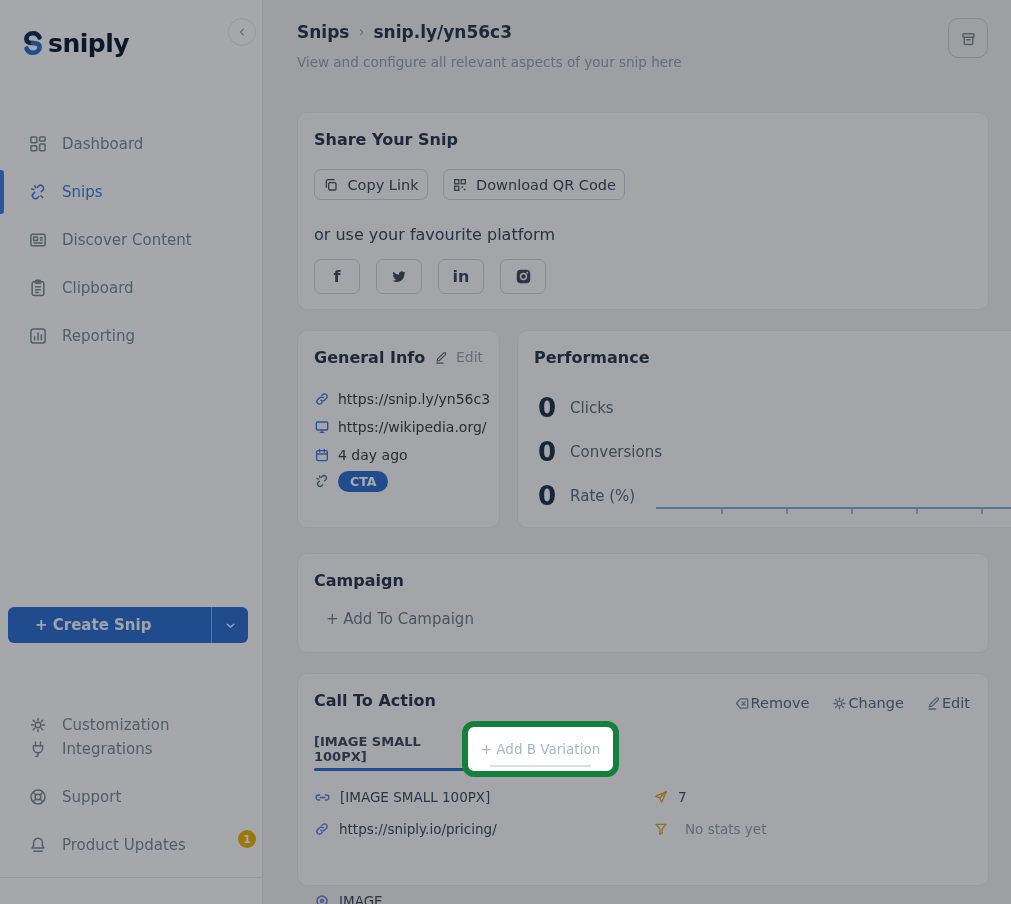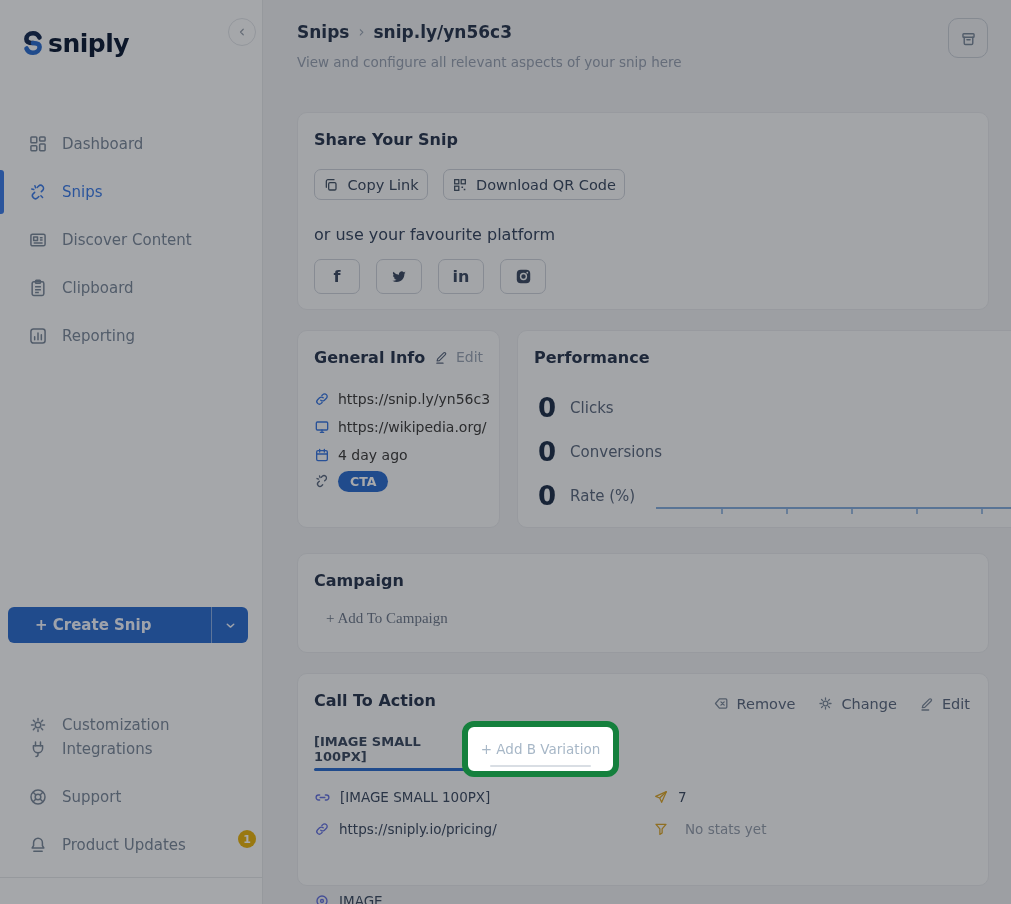--- a/index.html
+++ b/index.html
@@ -75,26 +75,26 @@
   
   .perf-card { left:517px; top:330px; width:520px; height:198px; overflow:hidden; }
   .stat-row { position:absolute; left:20px; display:flex; align-items:center; gap:14px; }
   .stat-val { font-size:26px; font-weight:800; color:#22344e; }
   .stat-label { font-size:15px; color:#5d6b80; }
   .flat-line { position:absolute; left:138px; top:176px; width:378px; height:2px; background:#86aede; }
   .flat-line .tick { position:absolute; top:1px; width:2px; height:6px; background:#86aede; opacity:.8; }
 
   
   .campaign-card { left:297px; top:553px; width:692px; height:100px; }
-  .add-campaign { position:absolute; left:28px; top:56px; font-size:15px; color:#707c8e; cursor:pointer;font-family:Liberation Serif, serif; }
+  .add-campaign { position:absolute; left:28px; top:56px; font-size:15px; color:#707c8e; cursor:pointer; }
 
   
   .cta-card { left:297px; top:673px; width:692px; height:213px; }
   .cta-actions { position:absolute; right:18px; top:21px; display:flex; gap:22px; }
-  .cta-action { display:flex; align-items:center; gap:7px; cursor:pointer; }
+  .cta-action { display:flex; align-items:flex-start; cursor:pointer; }
   .cta-action .aicon { color:#7c8a9c; display:flex; }
   .cta-action .alabel { font-size:14.5px; color:#5d6b82; }
   .tab-a { position:absolute; left:16px; top:57px; width:160px; height:36px; display:flex;
     align-items:center; justify-content:center; font-size:13px; font-weight:600; color:#3e4d64; cursor:pointer; }
   .tab-a-underline { position:absolute; left:16px; top:94px; width:160px; height:3px;
     background:#2f6fd0; border-radius:2px; }
   .spotlight { position:absolute; left:164px; top:47px; width:157px; height:56px; z-index:60;
     background:#ffffff; border:6px solid #15803d; border-radius:12px;
     display:flex; align-items:center; justify-content:center;
     font-size:13.5px; font-weight:500; color:#a7b7c7; cursor:pointer; }

